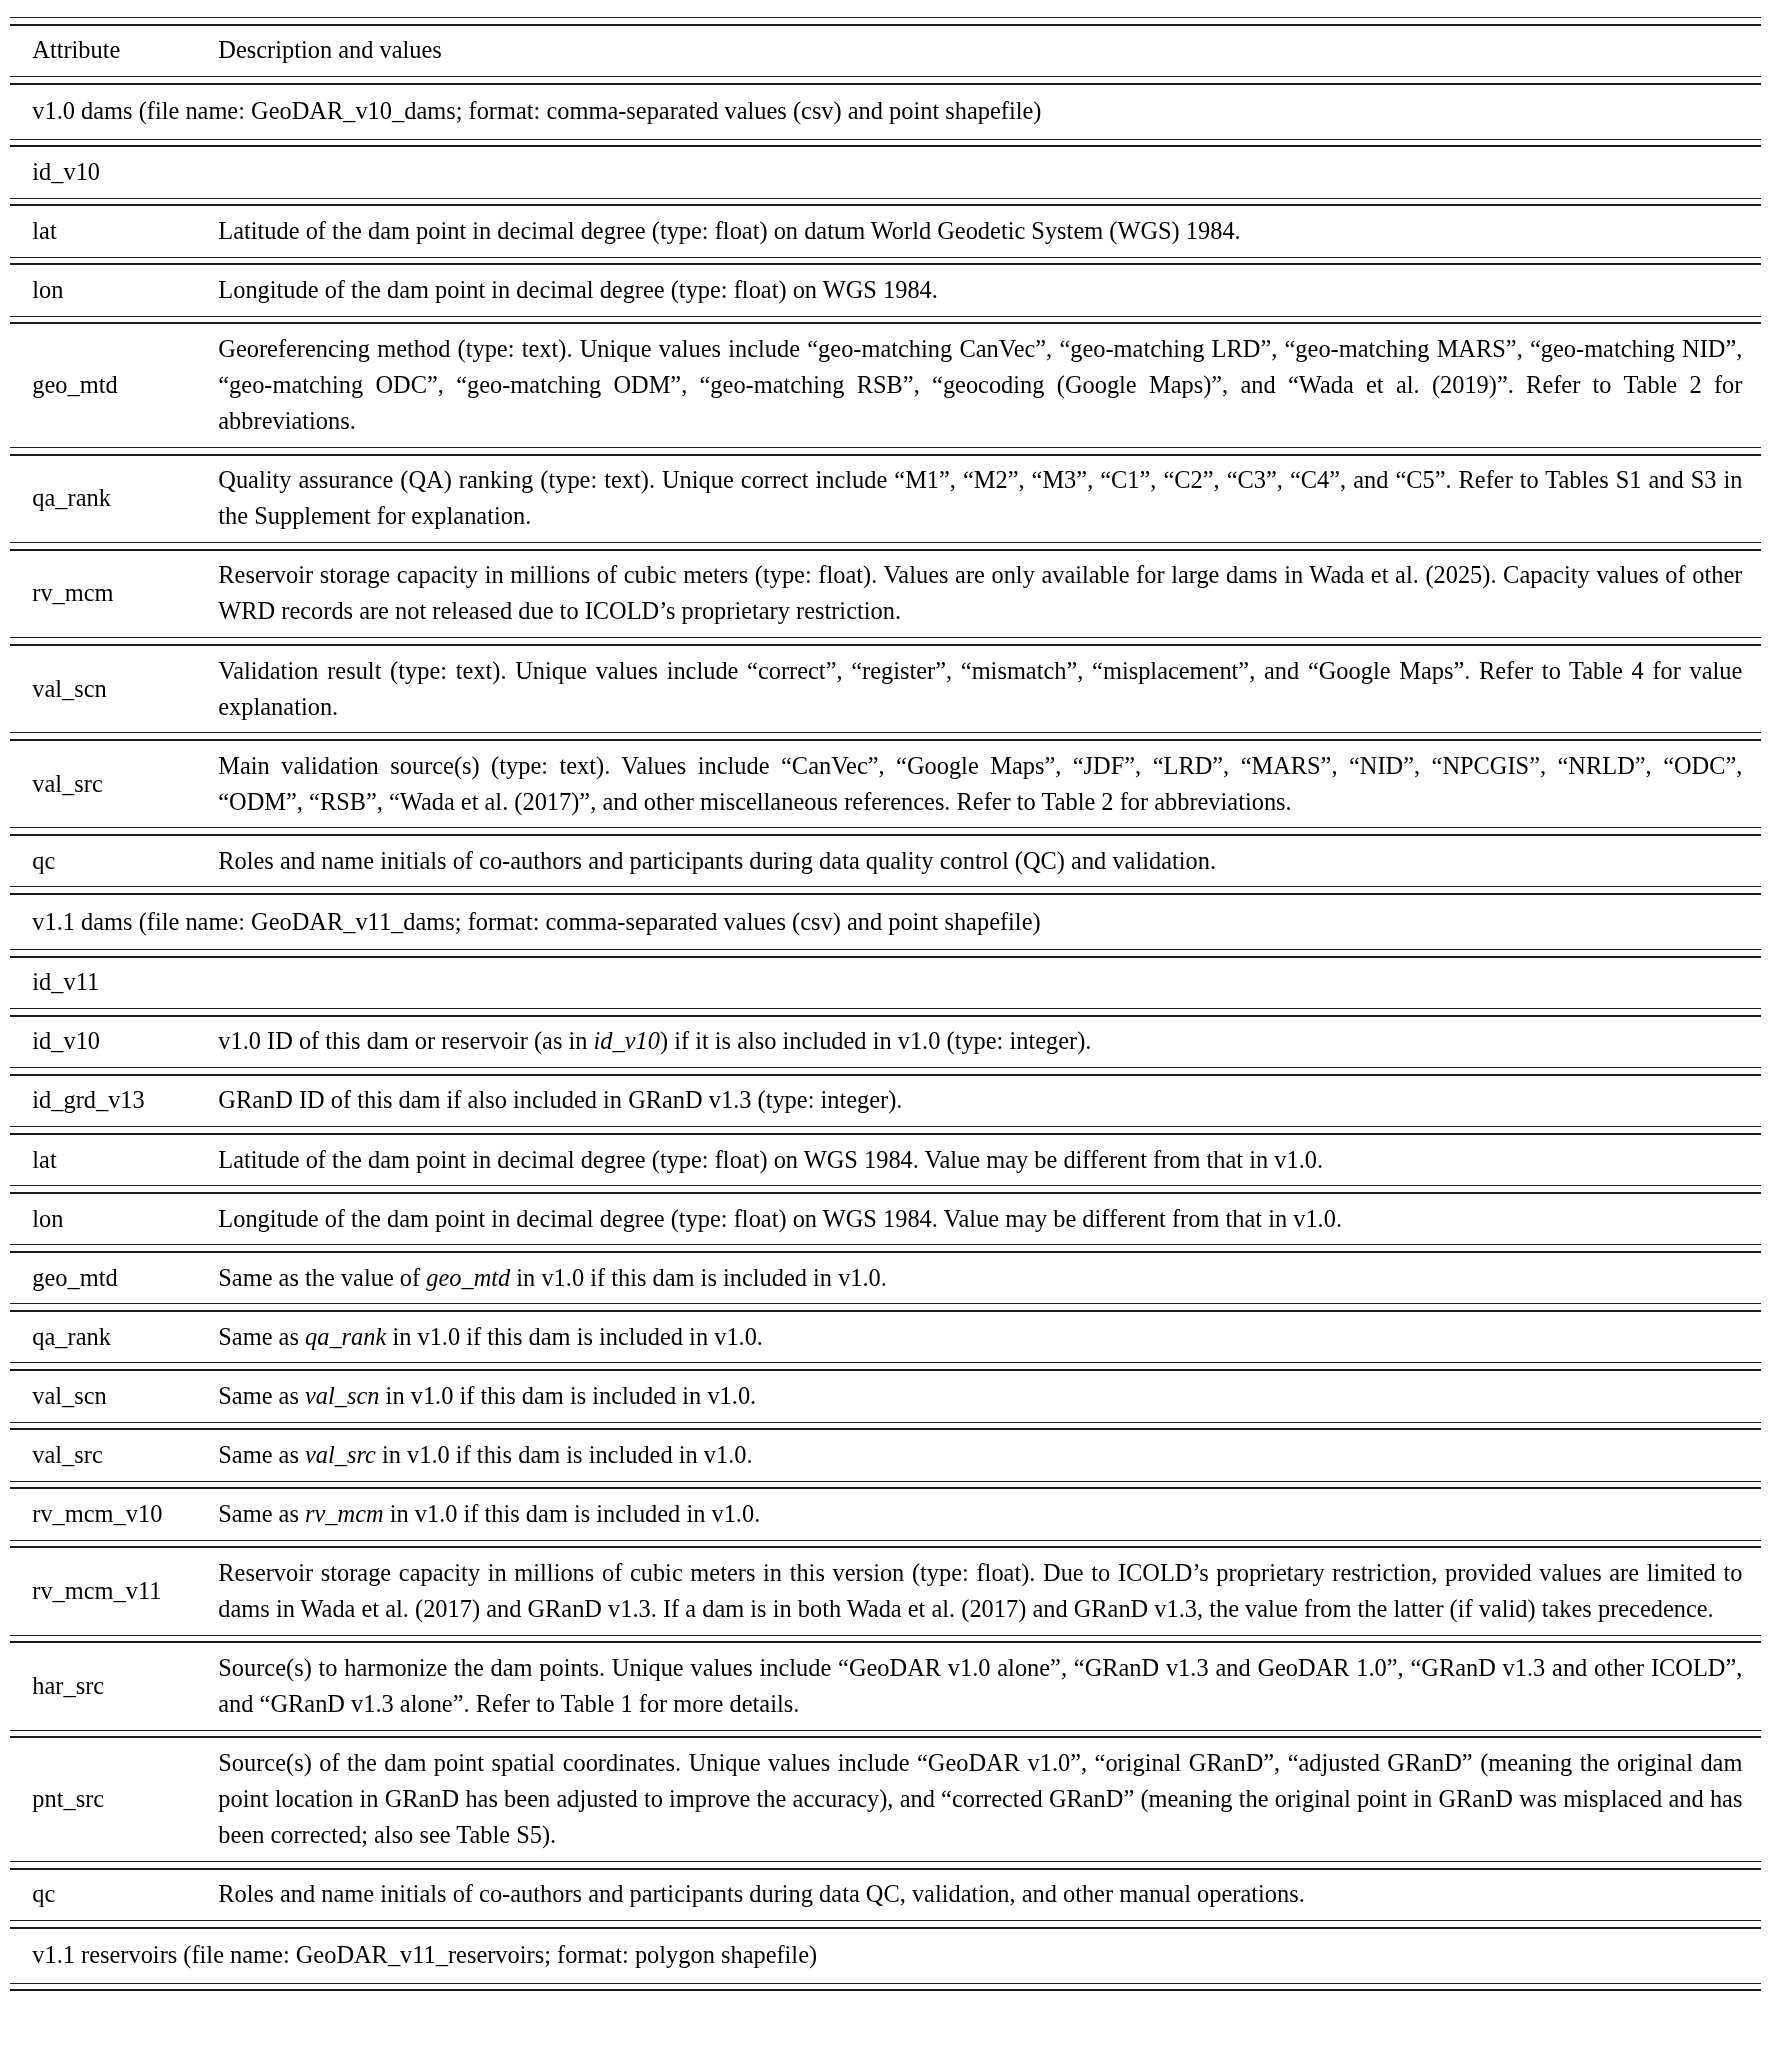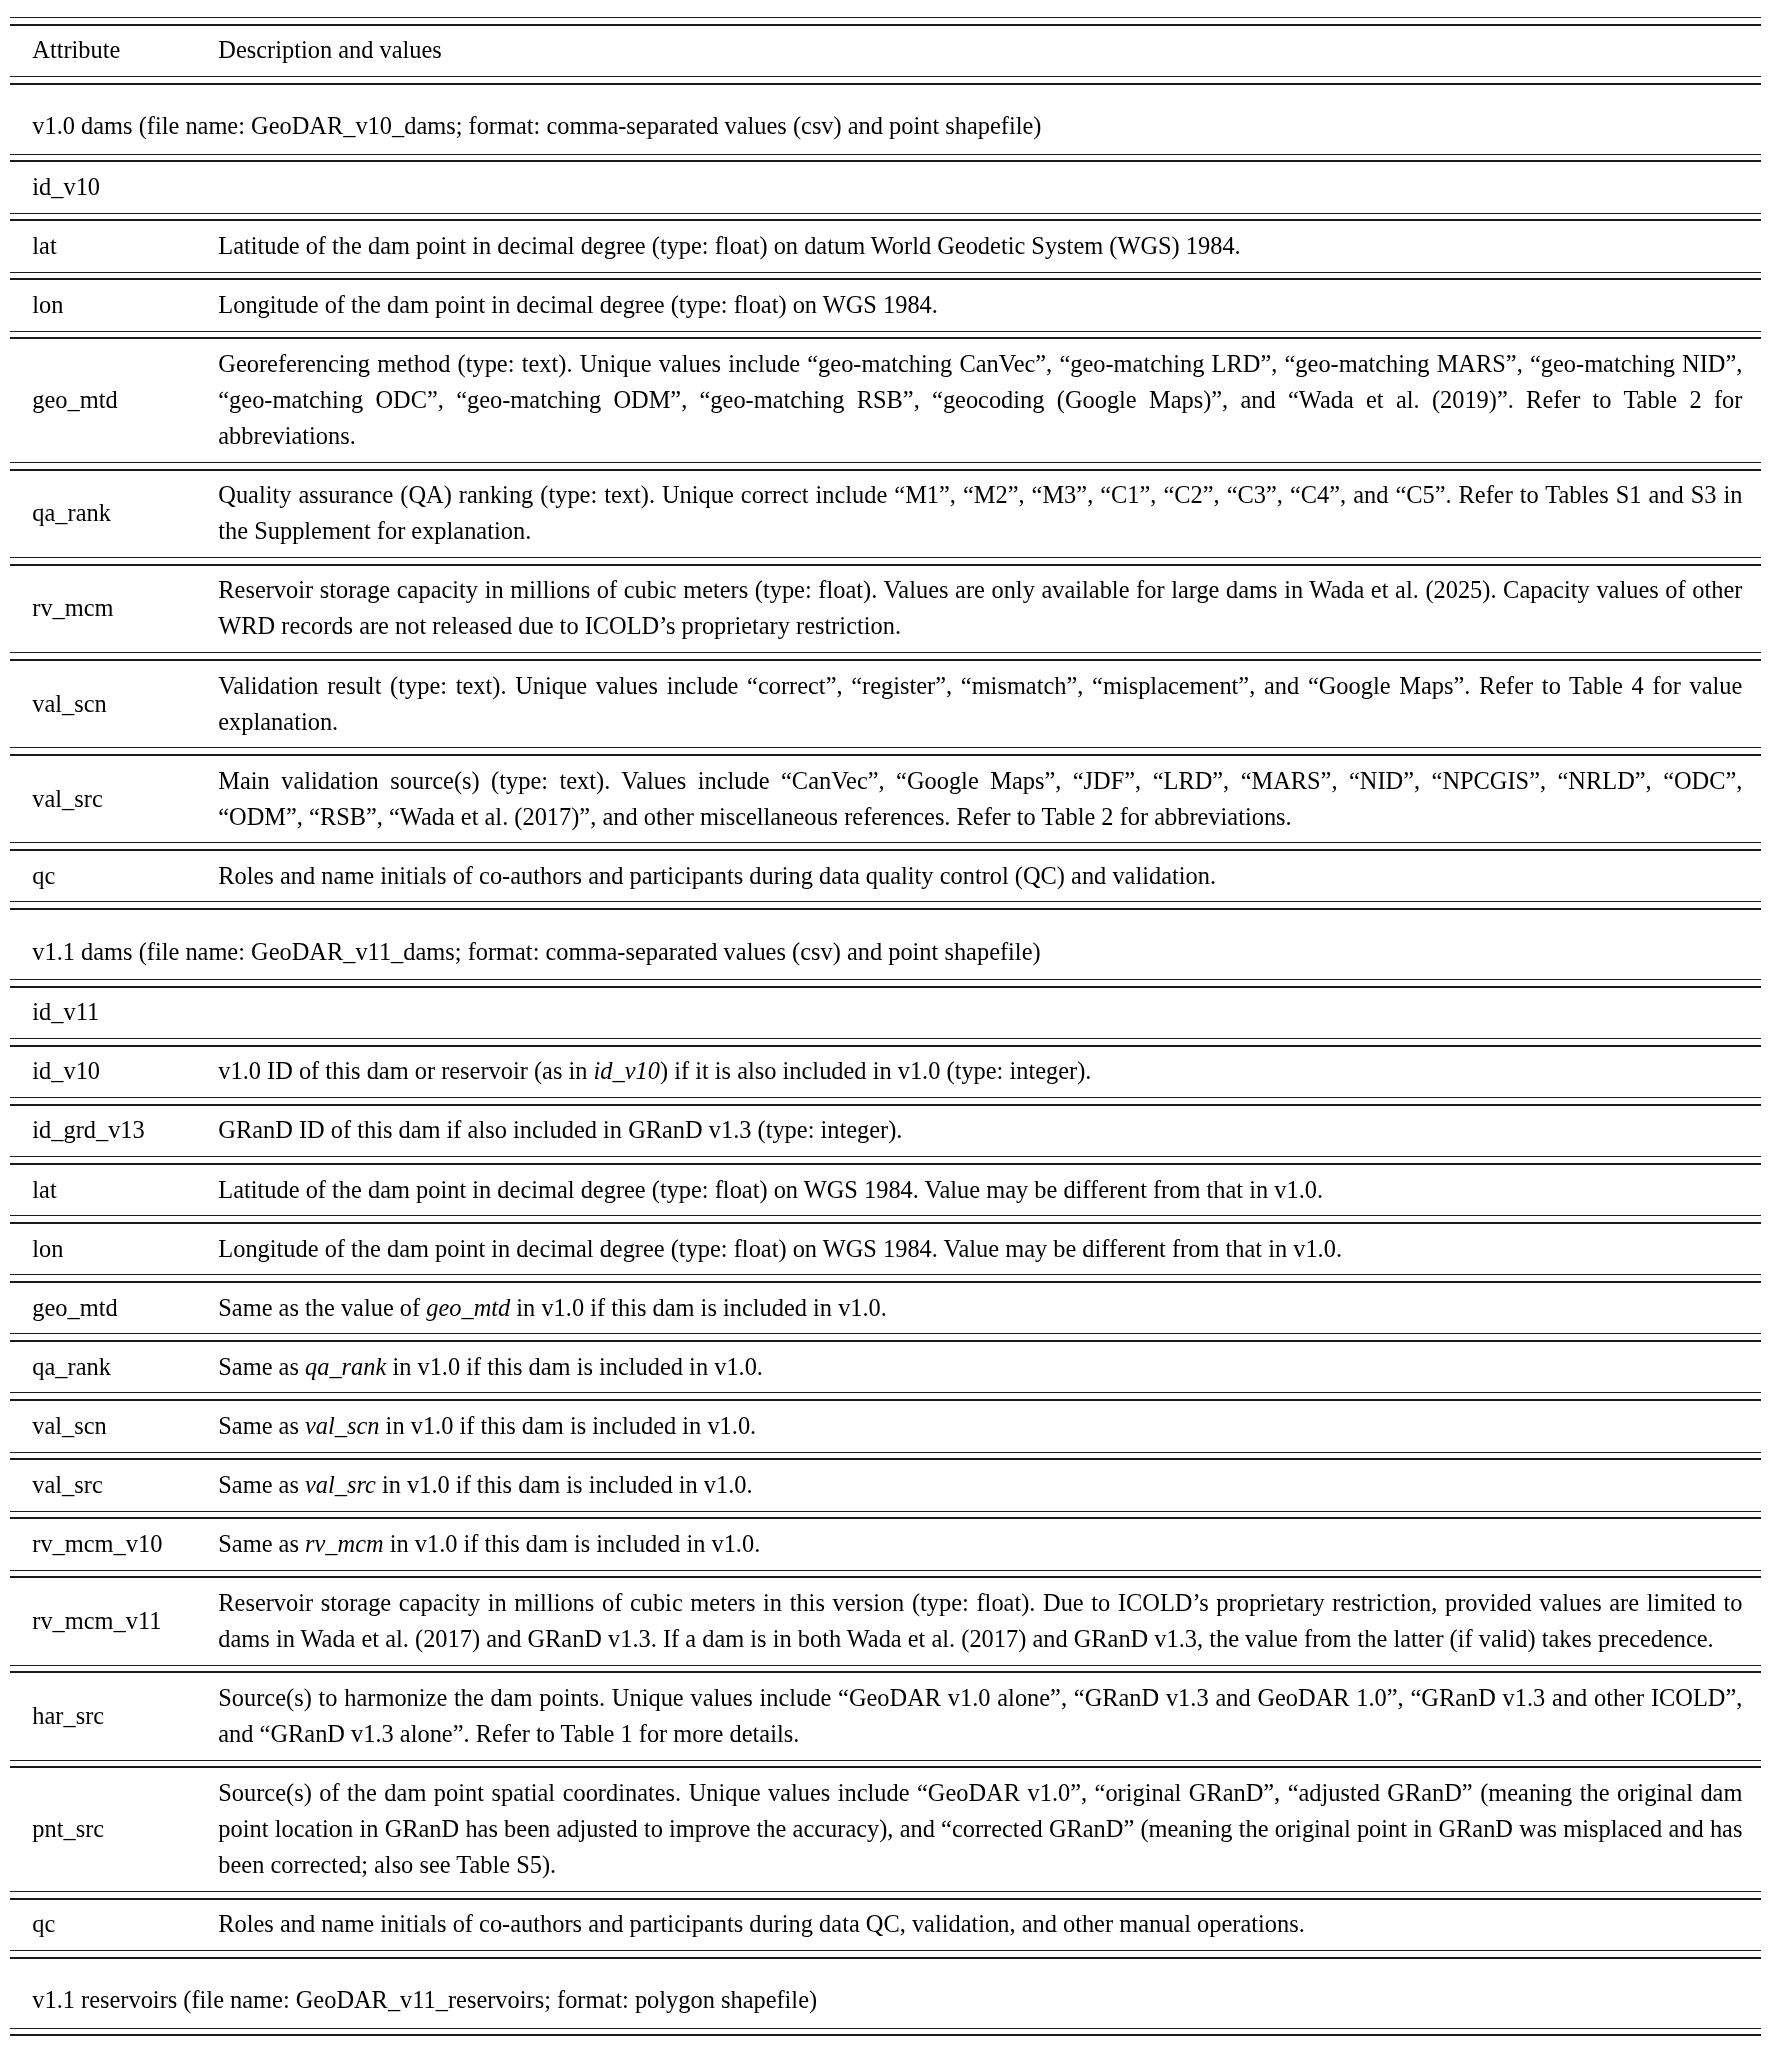--- a/index.html
+++ b/index.html
@@ -40,21 +40,20 @@
   .desc-cell {
     flex: 1 1 auto;
     padding-right: 19px;
     text-align: justify;
   }
   .header-row .desc-cell {
     text-align: left;
   }
   .section-row {
     padding: 8.6px 0 9.4px 0;
-    margin-top: 15px;
   }
   .section-text {
     padding-left: 22px;
     line-height: 36px;
     flex: 1 1 auto;
   }
   i { font-style: italic; }
 </style>
 </head>
 <body>

